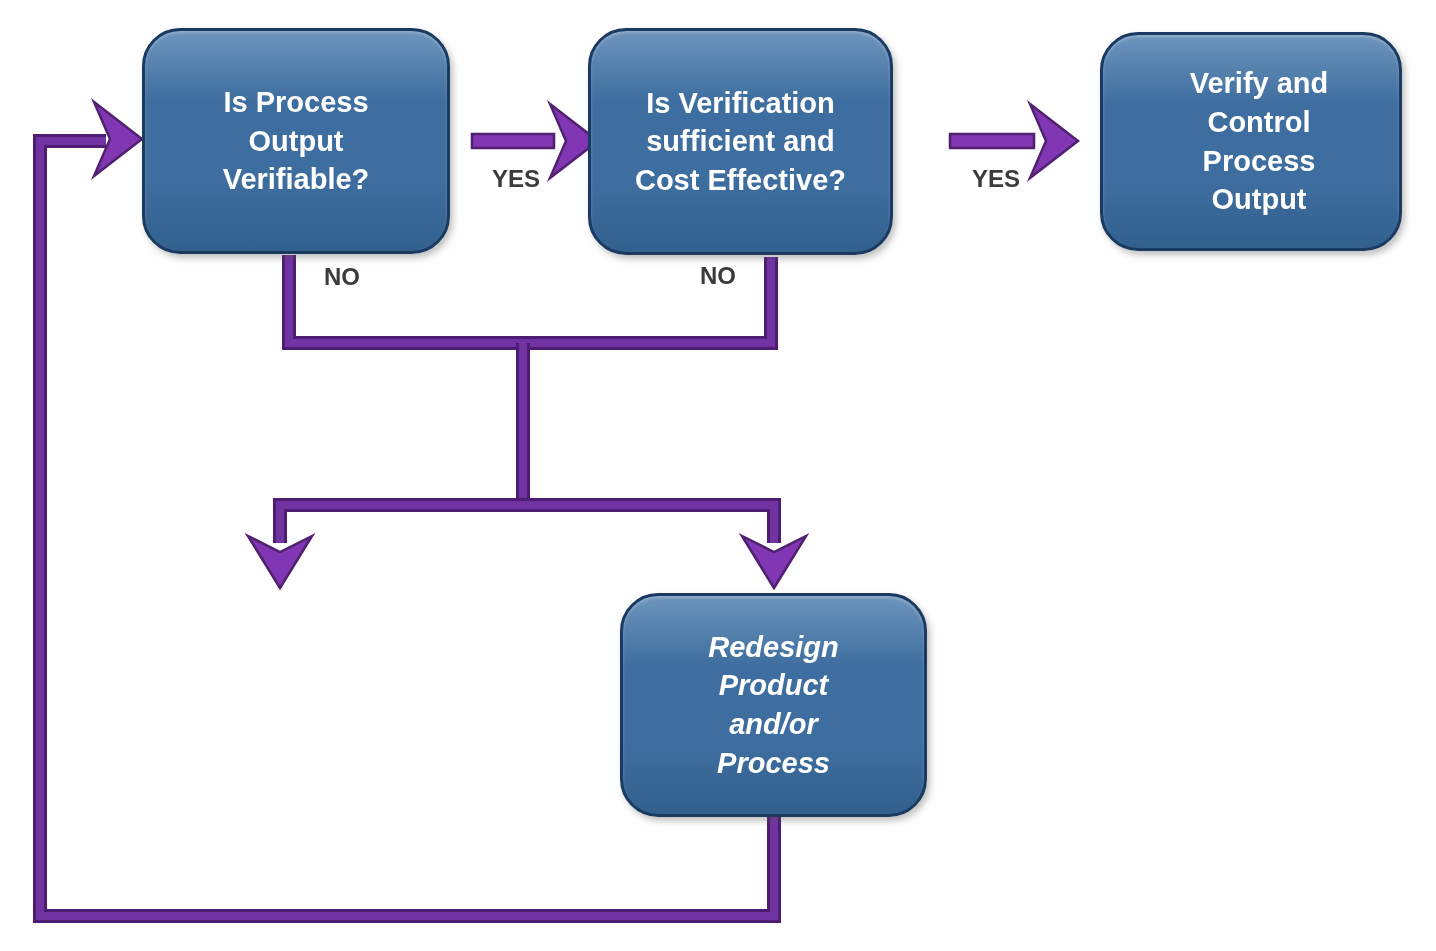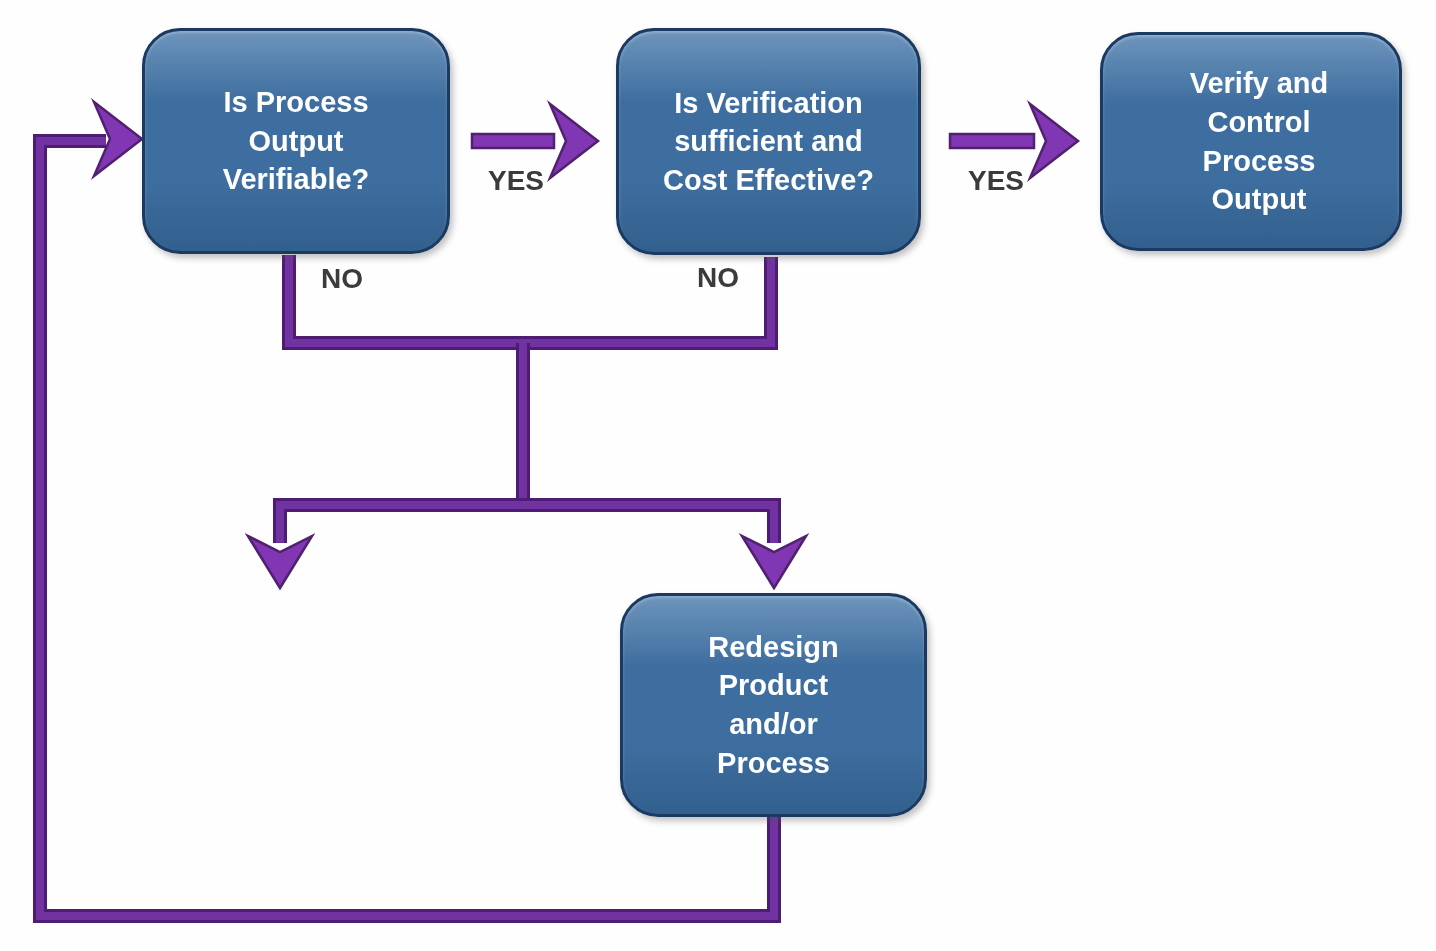--- a/index.html
+++ b/index.html
@@ -46,28 +46,28 @@
     font-size:29px;
     line-height:1.33;
     white-space:pre-line;
     border:3px solid var(--box-border);
     border-radius:38px;
     background:linear-gradient(180deg,var(--box-fill-light) 0%,var(--box-fill) 32%,var(--box-fill) 68%,var(--box-fill-dark) 100%);
     box-shadow:3px 4px 6px rgba(80,80,80,.35), inset 0 2px 3px rgba(255,255,255,.25);
     box-sizing:border-box;
   }
   .box-verifiable{left:142px;top:28px;width:308px;height:226px;}
-  .box-verification{left:616px;top:28px;width:305px;height:227px;}
+  .box-verification{left:588px;top:28px;width:305px;height:227px;}
   .box-verify-control{left:1100px;top:32px;width:302px;height:219px;padding-left:16px;}
   .box-validate{left:140px;top:593px;width:310px;height:224px;}
-  .box-redesign{left:620px;top:593px;width:307px;height:224px;}
+  .box-redesign{left:620px;top:593px;width:307px;height:224px;font-style:italic;}
   .edge-label{
     position:absolute;
     font-weight:bold;
-    font-size:28px;
+    font-size:24px;
     color:var(--edge-label-text);
     text-align:center;
   }
   .label-yes1{left:478px;top:165px;width:76px;}
   .label-yes2{left:958px;top:165px;width:76px;}
   .label-no1{left:310px;top:263px;width:64px;}
   .label-no2{left:686px;top:262px;width:64px;}
 </style>
 </head>
 <body>

